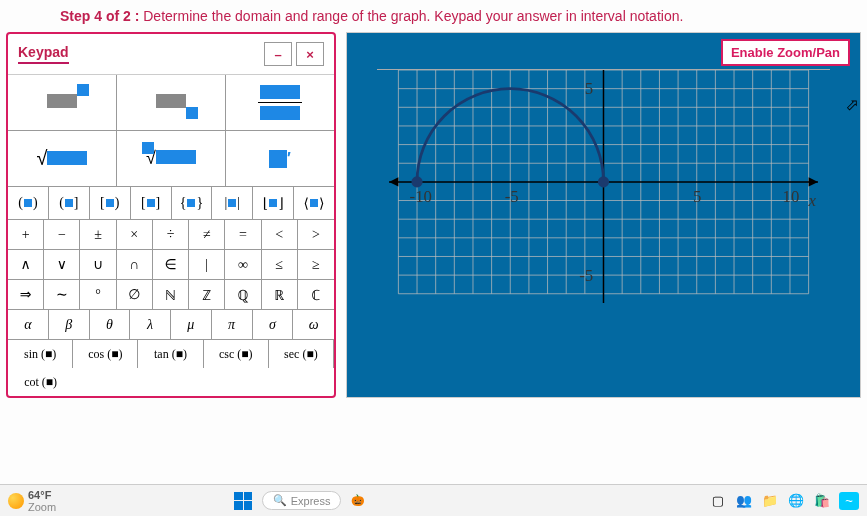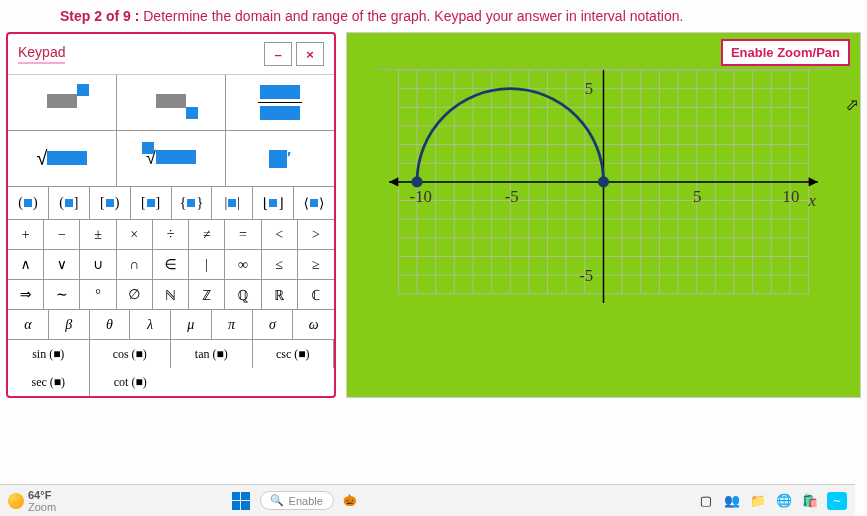--- a/index.html
+++ b/index.html
@@ -1,21 +1,21 @@
 <!DOCTYPE html>
 <html><head>
 <meta charset="utf-8">
 <style>
 *{box-sizing:border-box;margin:0;padding:0}
 body{font-family:Arial,sans-serif;font-size:13px;width:867px;height:516px;background:#fdfdfd;position:relative;overflow:hidden}
 .step-header{padding:8px 60px;color:#c02050;font-weight:bold;font-size:14px}
 .main-area{display:flex;gap:10px;padding:0 6px}
 .left-panel{width:330px;border:2px solid #d81b60;border-radius:4px;background:#fff}
 .keypad-header{display:flex;align-items:center;justify-content:space-between;padding:8px 10px;border-bottom:1px solid #ccc}
-.keypad-title{color:#c02050;font-weight:normal;font-size:14px;border-bottom:2px solid #f9a8d4;padding-bottom:2px}
+.keypad-title{color:#c02050;font-weight:bold;font-size:14px;border-bottom:2px solid #be185d;padding-bottom:2px}
 .header-btns{display:flex;gap:4px}
 .hbtn{width:28px;height:24px;border:1px solid #999;background:#fff;display:flex;align-items:center;justify-content:center;font-weight:bold;color:#c02050;cursor:pointer}
 .row1{display:flex;border-bottom:1px solid #999}
 .bigcell{flex:1;height:55px;border-right:1px solid #999;display:flex;align-items:center;justify-content:center;cursor:pointer}
 .bigcell:last-child{border-right:none}
 .blk{background:#1e88e5;display:inline-block}
 .blk-sm{width:12px;height:12px}
 .blk-md{width:30px;height:14px}
 .blk-lg{width:40px;height:14px}
 .grey{background:#888}
@@ -23,43 +23,43 @@
 .row3{display:flex;border-bottom:1px solid #999;font-family:serif}
 .bracket-cell{flex:1;height:32px;border-right:1px solid #999;display:flex;align-items:center;justify-content:center;cursor:pointer;font-size:14px}
 .bracket-cell:last-child{border-right:none}
 .bsq{width:8px;height:8px;background:#1e88e5;display:inline-block;margin:0 1px}
 .grid9{display:grid;grid-template-columns:repeat(9,1fr)}
 .cell{height:30px;border-right:1px solid #999;border-bottom:1px solid #999;display:flex;align-items:center;justify-content:center;cursor:pointer;font-size:14px;font-family:serif}
 .cell:nth-child(9n){border-right:none}
 .grid8{display:grid;grid-template-columns:repeat(8,1fr)}
 .cell8{height:30px;border-right:1px solid #999;border-bottom:1px solid #999;display:flex;align-items:center;justify-content:center;cursor:pointer;font-size:14px;font-family:serif;font-style:italic}
 .cell8:nth-child(8n){border-right:none}
-.grid6{display:grid;grid-template-columns:repeat(4,1fr)}
+.grid6{display:grid;grid-template-columns:repeat(5,1fr)}
 .cell6{height:28px;border-right:1px solid #999;display:flex;align-items:center;justify-content:center;cursor:pointer;font-size:12px;font-family:serif}
 .cell6:last-child{border-right:none}
-.right-panel{flex:1;border:1px solid #ccc;background:#84cc16;position:relative;padding:12px}
+.right-panel{flex:1;border:1px solid #ccc;background:#0369a1;position:relative;padding:12px}
 .zoom-btn{position:absolute;top:6px;right:10px;border:2px solid #d81b60;color:#d81b60;padding:4px 8px;font-weight:bold;font-size:13px;background:#fff;cursor:pointer}
 .graph{position:absolute;top:36px;left:30px;right:30px;bottom:10px;border-top:1px solid #aaa}
 .cursor-icon{position:absolute;top:95px;right:8px;font-size:16px}
-.taskbar{position:absolute;bottom:0;left:0;right:12px;height:32px;background:#f3f3f3;border-top:1px solid #ccc;display:flex;padding:8px 8px;gap:12px;font-size:11px}
+.taskbar{position:absolute;bottom:0;left:0;right:0;height:32px;background:#f3f3f3;border-top:1px solid #ccc;display:flex;padding:8px 8px;gap:12px;font-size:11px}
 .weather{display:flex;align-items:center;gap:4px;color:#555}
 .weather-icon{width:16px;height:16px;border-radius:50%;background:radial-gradient(circle at 30% 30%,#ffd54f,#ff9800)}
 .tcenter{display:flex;align-items:center;gap:10px;margin-left:auto;margin-right:auto}
 .win-icon{width:18px;height:18px;display:grid;grid-template-columns:1fr 1fr;grid-template-rows:1fr 1fr;gap:1px}
 .win-icon span{background:#0078d4}
 .search-pill{display:flex;align-items:center;gap:4px;background:#fff;border:1px solid #ccc;border-radius:12px;padding:2px 10px;color:#888;font-size:11px}
 .tray{display:flex;align-items:center;gap:8px;margin-left:auto}
 .tray-icon{width:18px;height:18px;display:flex;align-items:center;justify-content:center;font-size:13px}
 svg{display:block}
 </style>
 </head>
 <body>
 
 <div class="step-header">
-  <span>Step 2 of 9 :</span>
+  <span>Step 4 of 2 :</span>
   <span style="font-weight:normal">Determine the domain and range of the graph. Keypad your answer in interval notation.</span>
 </div>
 
 <div class="main-area">
 
   <div class="left-panel">
     <div class="keypad-header">
       <span class="keypad-title">Keypad</span>
       <div class="header-btns">
         <div class="hbtn">–</div>
@@ -246,21 +246,21 @@
   </div>
   <div class="tcenter">
     <div class="win-icon">
         <span></span>
         <span></span>
         <span></span>
         <span></span>
       </div>
     <div class="search-pill">
       <span style="color:#c02050">🔍</span>
-      <span>Enable</span>
+      <span>Express</span>
     </div>
     <span>🎃</span>
   </div>
   <div class="tray">
     <span class="tray-icon">▢</span>
     <span class="tray-icon" style="color:#5558af">👥</span>
     <span class="tray-icon">📁</span>
     <span class="tray-icon">🌐</span>
     <span class="tray-icon">🛍️</span>
     <span class="tray-icon" style="background:#0cf;color:#fff;border-radius:3px;width:20px">~</span>

